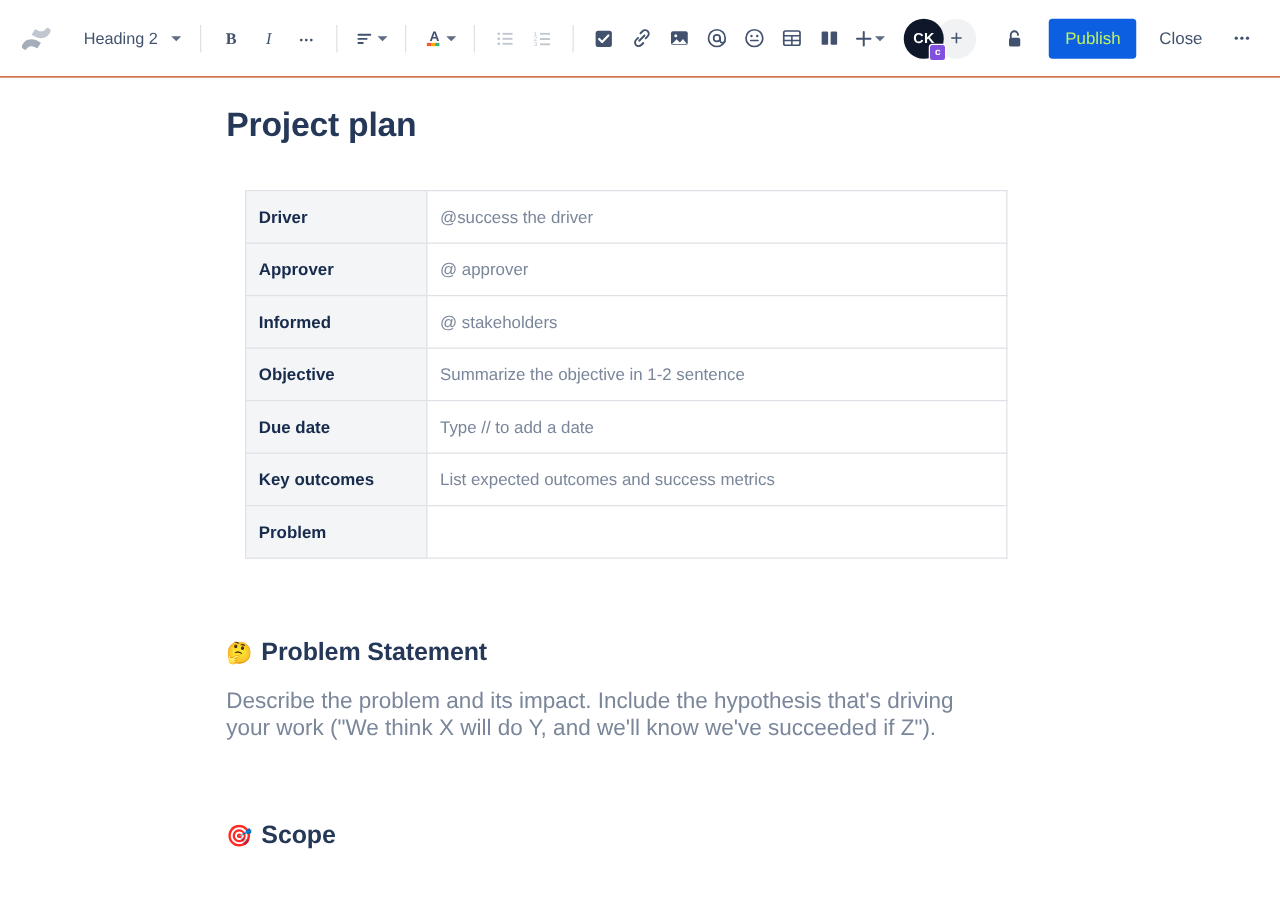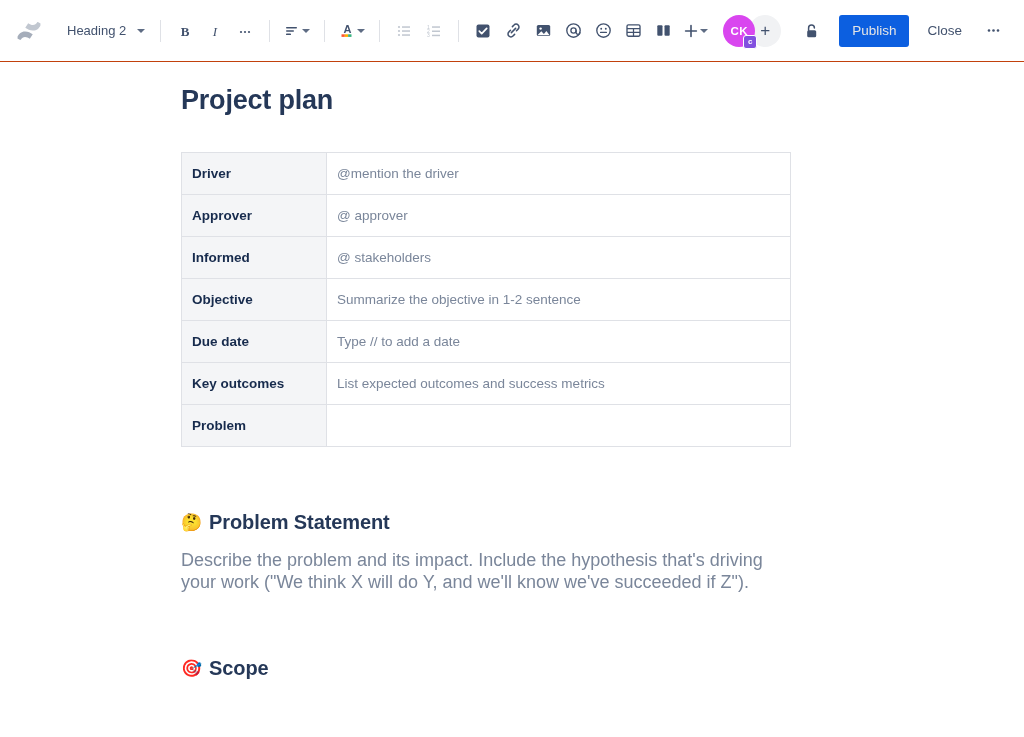--- a/index.html
+++ b/index.html
@@ -81,21 +81,21 @@
   .avatar-wrap {
     position: relative;
     width: 32px; height: 32px;
     flex: 0 0 auto;
     margin-right: -6px;
     z-index: 2;
   }
   .avatar {
     width: 32px; height: 32px;
     border-radius: 50%;
-    background: #d946ef;
+    background: #0f172a;
     color: #ffffff;
     font-size: 11.5px;
     font-weight: 700;
     display: flex;
     align-items: center;
     justify-content: center;
     letter-spacing: .3px;
     cursor: pointer;
   }
   .avatar-badge {
@@ -132,21 +132,21 @@
     border-radius: 3px;
     display: flex; align-items: center; justify-content: center;
     cursor: pointer;
     flex: 0 0 auto;
   }
   .publish-btn {
     margin-left: 12px;
     height: 32px;
     padding: 0 13px;
     background: #0c5fe0;
-    color: #e5e5e5;
+    color: #bef264;
     border: none;
     border-radius: 3px;
     font-size: 13.5px;
     font-family: inherit;
     cursor: pointer;
     display: flex;
     align-items: center;
   }
   .close-btn {
     margin-left: 8px;
@@ -187,21 +187,21 @@
     font-weight: 700;
     letter-spacing: -0.2px;
     margin: 0 0 36px 0;
   }
 
   
   table.doc-table {
     border-collapse: collapse;
     width: 610px;
     table-layout: fixed;
-    margin: 0;
+    margin: 15px;
   }
   table.doc-table td {
     border: 1px solid #dfe1e6;
     padding: 11px 12px 11px 10px;
     vertical-align: top;
     font-size: 13.5px;
     line-height: 19px;
   }
   td.th-cell {
     width: 145px;
@@ -408,21 +408,21 @@
 
 <div class="page">
   <div class="content">
 
     <h1 class="page-title">Project plan</h1>
 
     <table class="doc-table">
       <tbody>
         <tr class="row-h">
           <td class="th-cell">Driver</td>
-          <td class="val-cell">@mention the driver</td>
+          <td class="val-cell">@success the driver</td>
         </tr>
         <tr class="row-h">
           <td class="th-cell">Approver</td>
           <td class="val-cell">@ approver</td>
         </tr>
         <tr class="row-h">
           <td class="th-cell">Informed</td>
           <td class="val-cell">@ stakeholders</td>
         </tr>
         <tr class="row-h">

